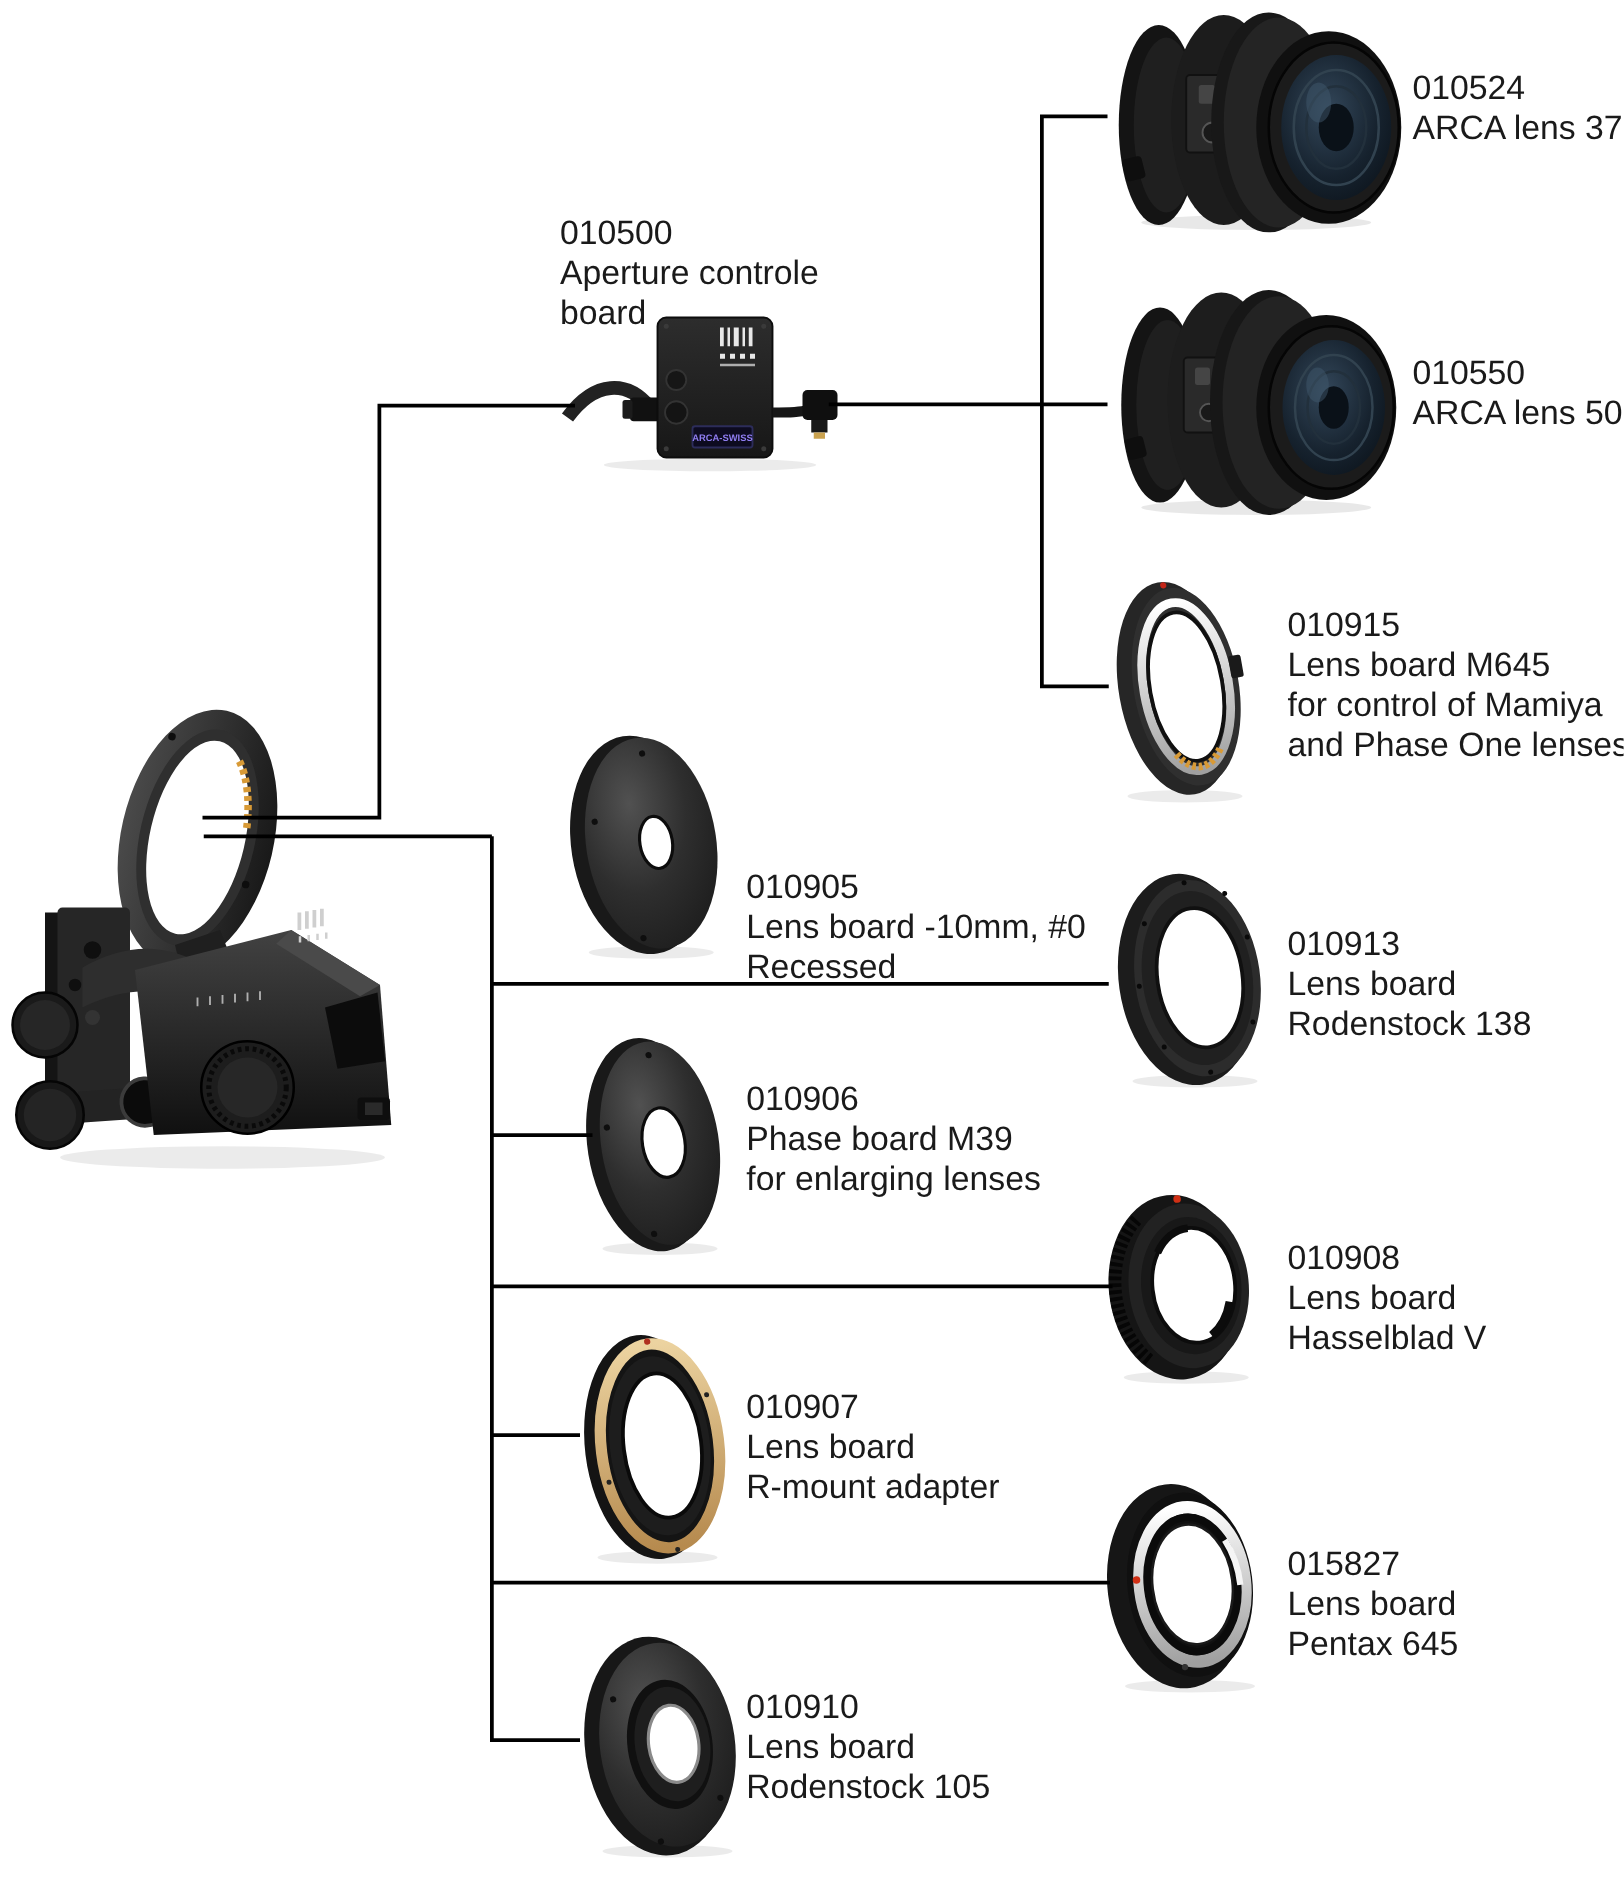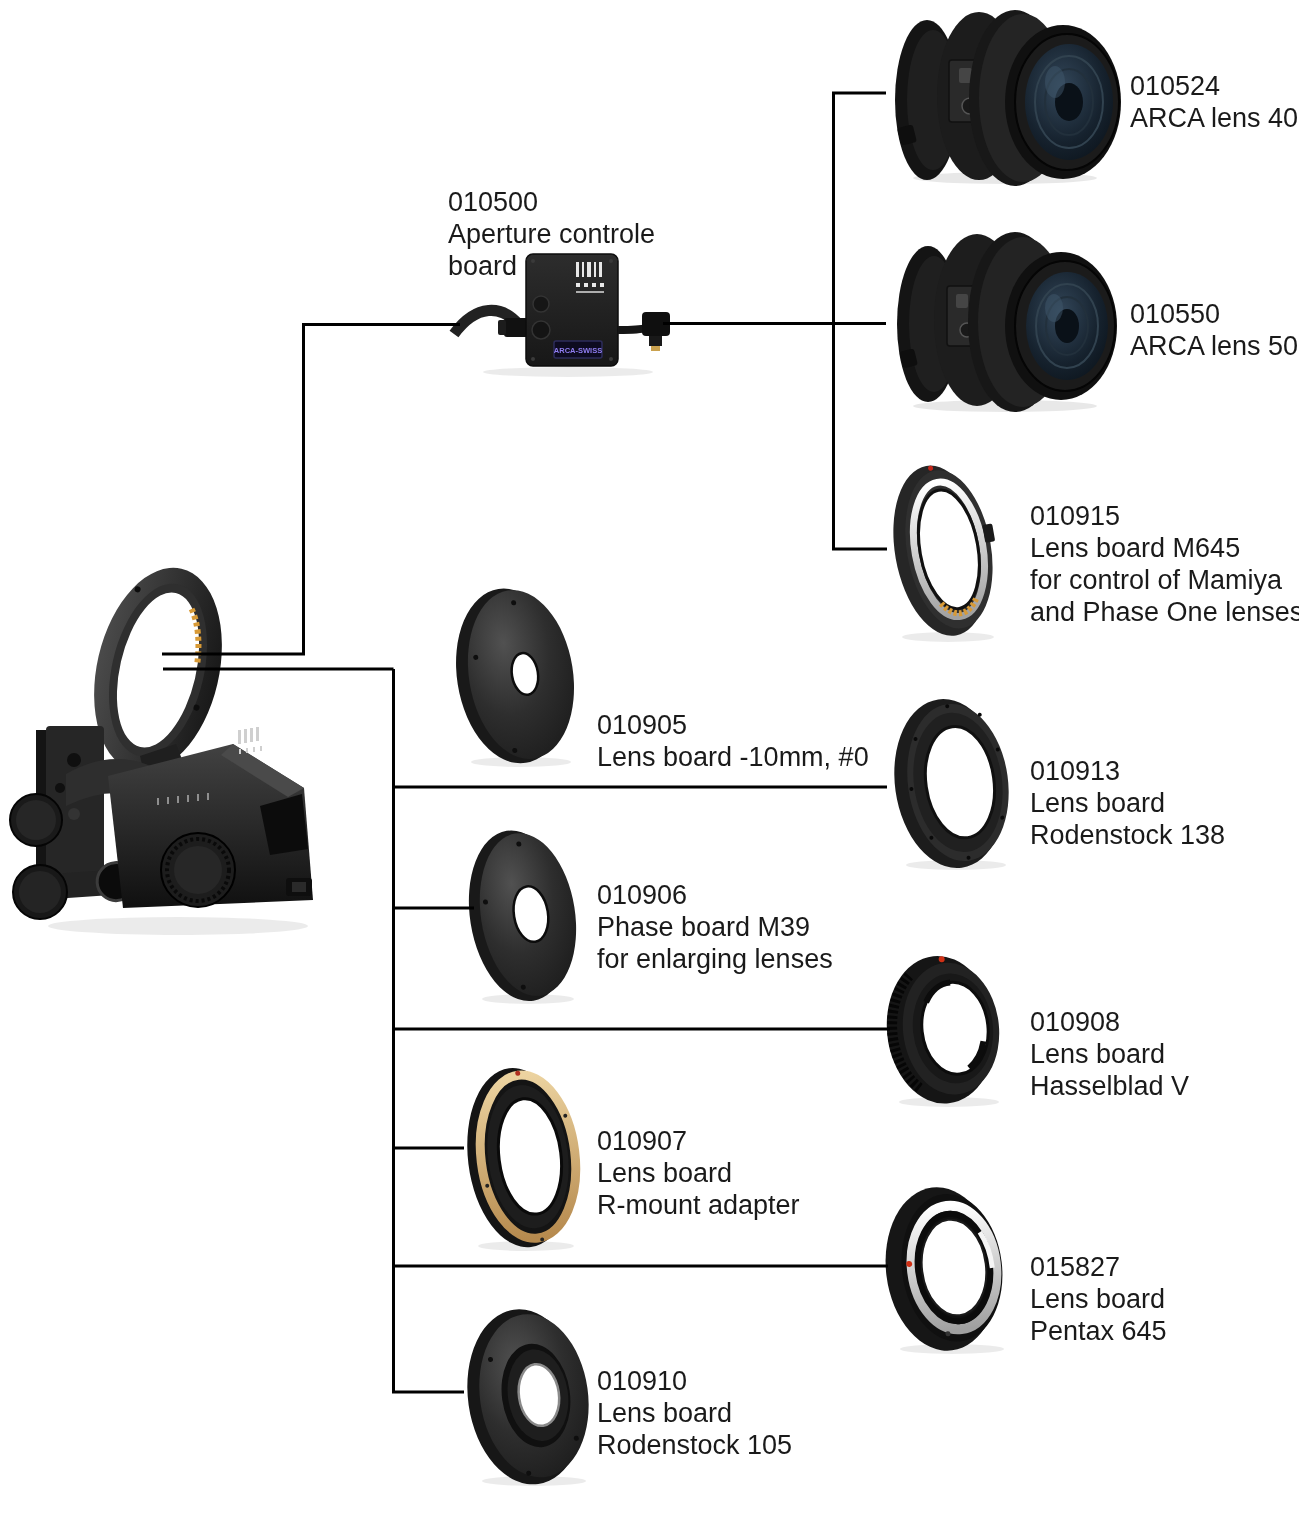--- a/index.html
+++ b/index.html
@@ -3,21 +3,21 @@
 <meta charset="utf-8">
 <title>Diagram</title>
 <style>
   html,body{margin:0;padding:0;background:#ffffff;}
   .canvas{
     position:relative;width:1299px;height:1516px;background:#ffffff;
     font-family:"Liberation Sans",sans-serif;color:#1a1a1a;overflow:hidden;
   }
   .lines{position:absolute;left:0;top:0;z-index:3;pointer-events:none;}
   figure.node{position:absolute;margin:0;z-index:1;font-weight:bold;}
-  .label{position:absolute;z-index:2;font-size:27px;line-height:32px;white-space:nowrap;margin-top:16px;}
+  .label{position:absolute;z-index:2;font-size:27px;line-height:32px;white-space:nowrap;}
   .label span{display:block;}
   .label.center{}
 </style>
 </head>
 <body>
 
 <div class="canvas">
 
   <svg width="0" height="0" style="position:absolute">
     <defs>
@@ -342,39 +342,40 @@
   </figure>
 
   <div class="label center" style="left:448px;top:170px;width:228px">
     <span>010500</span>
     <span>Aperture controle</span>
     <span>board</span>
   </div>
 
   <div class="label" style="left:1130px;top:54px">
     <span>010524</span>
-    <span>ARCA lens 40</span>
+    <span>ARCA lens 37</span>
   </div>
 
   <div class="label" style="left:1130px;top:282px">
     <span>010550</span>
     <span>ARCA lens 50</span>
   </div>
 
   <div class="label" style="left:1030px;top:484px">
     <span>010915</span>
     <span>Lens board M645</span>
     <span>for control of Mamiya</span>
     <span>and Phase One lenses</span>
   </div>
 
 
   <div class="label" style="left:597px;top:693px">
     <span>010905</span>
     <span>Lens board -10mm, #0</span>
+    <span>Recessed</span>
   </div>
 
   <div class="label" style="left:1030px;top:739px">
     <span>010913</span>
     <span>Lens board</span>
     <span>Rodenstock 138</span>
   </div>
 
   <div class="label" style="left:597px;top:863px">
     <span>010906</span>

